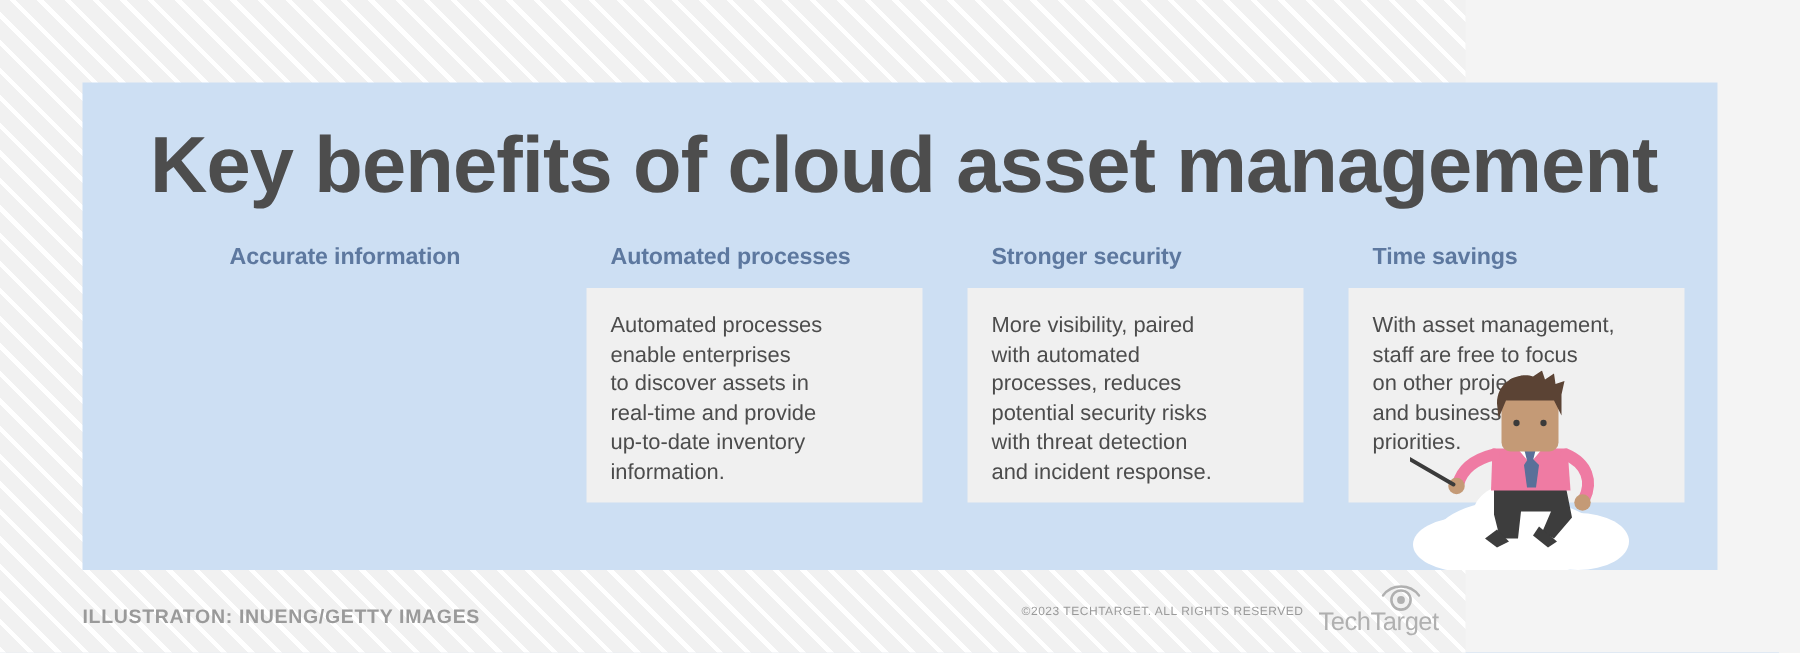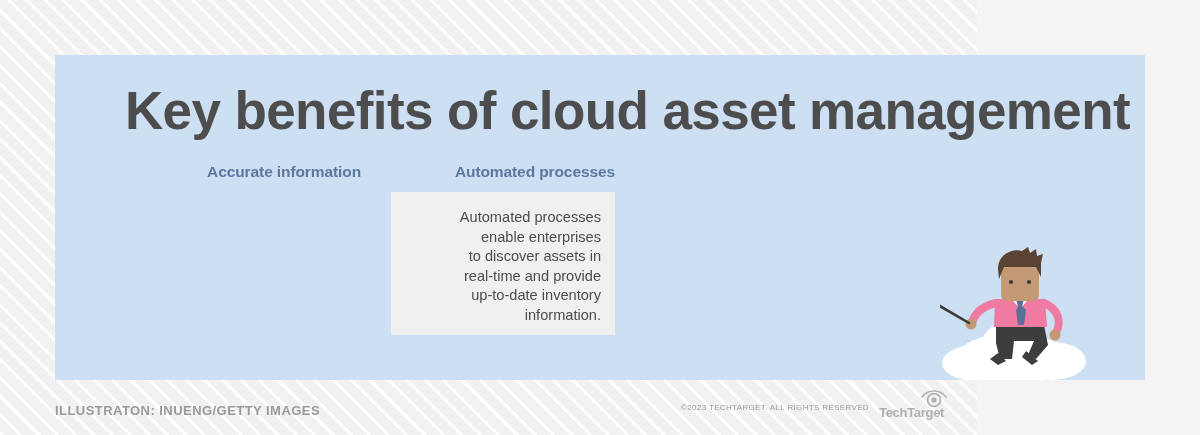--- a/index.html
+++ b/index.html
@@ -20,21 +20,20 @@
     width: 977px;
     height: 435px;
     background-color: #f2f2f2;
     background-image: repeating-linear-gradient(
       45deg,
       #ffffff 0px,
       #ffffff 3px,
       #f1f1f1 3px,
       #f1f1f1 13px
     );
-    text-align: right;
   }
 
   
   .panel {
     position: absolute;
     left: 55px;
     top: 55px;
     width: 1090px;
     height: 325px;
     background: #cddff3;
@@ -131,22 +130,22 @@
     position: absolute;
     right: 14px;
     top: 390px;
     width: 84px;
     height: 34px;
   }
   .logo-word {
     position: absolute;
     left: 0;
     top: 15px;
-    font-size: 13px;
-    font-weight: bold;
+    font-size: 17px;
+    font-weight: normal;
     color: #b0b0b0;
     letter-spacing: -0.3px;
     white-space: nowrap;
   }
   .logo-mark {
     position: absolute;
     left: 40px;
     top: -2px;
   }
 </style>
@@ -170,21 +169,42 @@
         <div class="card">
           <p class="card-text">Automated processes
 enable enterprises
 to discover assets in
 real-time and provide
 up-to-date inventory
 information.</p>
         </div>
       </div>
 
-
+      <div class="column">
+        <div class="col-head">Stronger security</div>
+        <div class="card">
+          <p class="card-text">More visibility, paired
+with automated
+processes, reduces
+potential security risks
+with threat detection
+and incident response.</p>
+        </div>
+      </div>
+
+      <div class="column">
+        <div class="col-head">Time savings</div>
+        <div class="card">
+          <p class="card-text">With asset management,
+staff are free to focus
+on other projects
+and business
+priorities.</p>
+        </div>
+      </div>
 
     </div>
   </div>
 
   <svg class="illustration" viewBox="0 0 180 133" xmlns="http://www.w3.org/2000/svg">
 
     <g>
       <ellipse cx="72" cy="112" rx="56" ry="26" fill="#ffffff"></ellipse>
       <ellipse cx="36" cy="116" rx="34" ry="18" fill="#ffffff"></ellipse>
       <ellipse cx="112" cy="114" rx="34" ry="19" fill="#ffffff"></ellipse>

